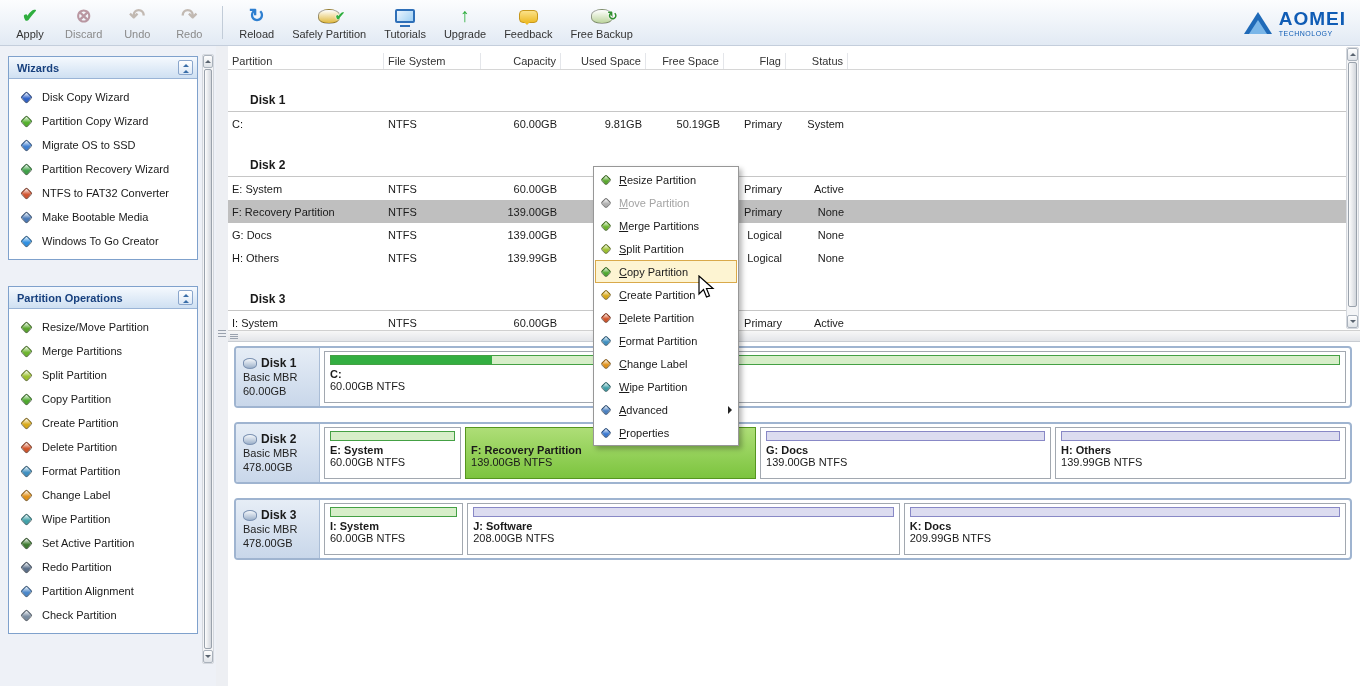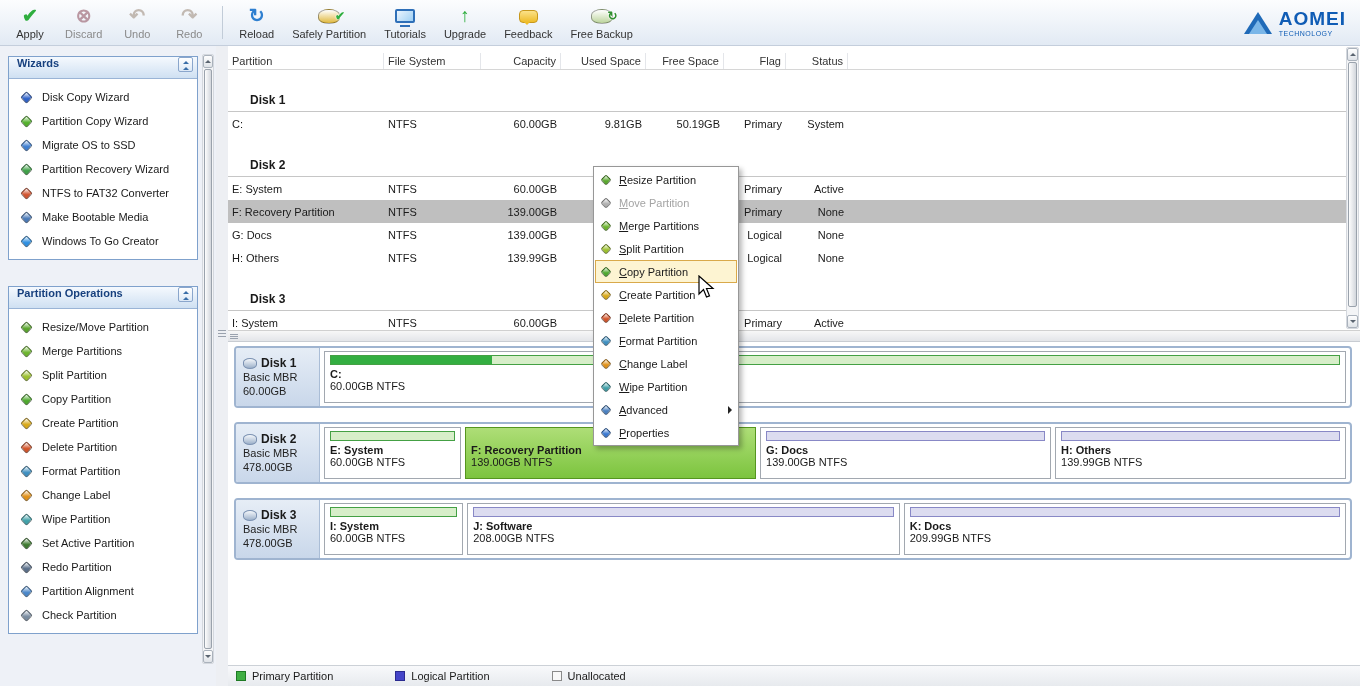--- a/index.html
+++ b/index.html
@@ -33,21 +33,21 @@
 .content{display:flex;height:640px}
 .sidebar{width:216px;position:relative;background:#eef1f7;overflow:hidden;flex-shrink:0}
 .v-splitter{width:12px;background:#edeff3;position:relative;flex-shrink:0}
 .v-splitter .grip{position:absolute;top:282px;left:2px;width:8px}
 .v-splitter .grip i{display:block;height:1px;background:#9aa2ae;margin:2px 0}
 .main{flex:1;display:flex;flex-direction:column;background:#fff;position:relative;min-width:0}
 
 
 .panel{margin:10px 6px 0 8px;width:190px;border:1px solid #7fa1cc;background:#fff}
 .panel.wizards{margin-bottom:26px}
-.panel-header{height:22px;display:flex;justify-content:space-between;padding:0 4px 0 8px;background:linear-gradient(#f5f9fe,#cfe0f2);border-bottom:1px solid #9ab4d6}
+.panel-header{height:22px;display:flex;align-items:center;justify-content:space-between;padding:0 4px 0 8px;background:linear-gradient(#f5f9fe,#cfe0f2);border-bottom:1px solid #9ab4d6}
 .panel-title{font-weight:bold;color:#17407e}
 .collapse-btn{width:15px;height:15px;border:1px solid #8aa6cc;background:linear-gradient(#fff,#dce8f6);border-radius:2px;position:relative}
 .collapse-btn::before,.collapse-btn::after{content:"";position:absolute;left:4px;border:3px solid transparent;border-bottom-color:#3a6ea8}
 .collapse-btn::before{top:0}
 .collapse-btn::after{top:6px}
 .panel-list{padding:6px 0}
 .side-item{height:24px;display:flex;align-items:center;padding-left:10px;gap:8px}
 .side-label{white-space:nowrap}
 .diamond{width:9px;height:9px;flex-shrink:0;border:1px solid rgba(0,0,0,.38);border-radius:2px;transform:rotate(45deg);margin:0 3px}
 .diamond.sm{width:8px;height:8px}
@@ -461,34 +461,20 @@
               </div>
               <div class="pblock logical" style="flex-grow: 44; flex-basis: 0px;">
                 <div class="pstrip"></div>
                 <div class="plabel">K: Docs</div>
                 <div class="pdetail">209.99GB NTFS</div>
               </div>
             </div>
           </div>
         </div>
 
-      <div class="legend" id="legend">
-          <div class="leg-item">
-            <span class="swatch" style="background: rgb(63, 174, 67); border-color: rgb(30, 122, 36);"></span>
-            <span>Primary Partition</span>
-          </div>
-          <div class="leg-item">
-            <span class="swatch" style="background: rgb(69, 69, 200); border-color: rgb(42, 42, 144);"></span>
-            <span>Logical Partition</span>
-          </div>
-          <div class="leg-item">
-            <span class="swatch" style="background: rgb(248, 248, 248); border-color: rgb(138, 138, 138);"></span>
-            <span>Unallocated</span>
-          </div>
-        </div>
     </div>
   </div>
 
   <div class="context-menu" id="context-menu">
       <div class="menu-item">
         <span class="diamond sm" style="background: linear-gradient(135deg, rgb(255, 255, 255) 0%, rgb(90, 168, 46) 60%);"></span>
         <span class="mi-label"><u>R</u>esize Partition</span>
       </div>
       <div class="menu-item dis">
         <span class="diamond sm" style="background: linear-gradient(135deg, rgb(255, 255, 255) 0%, rgb(176, 176, 176) 60%);"></span>

